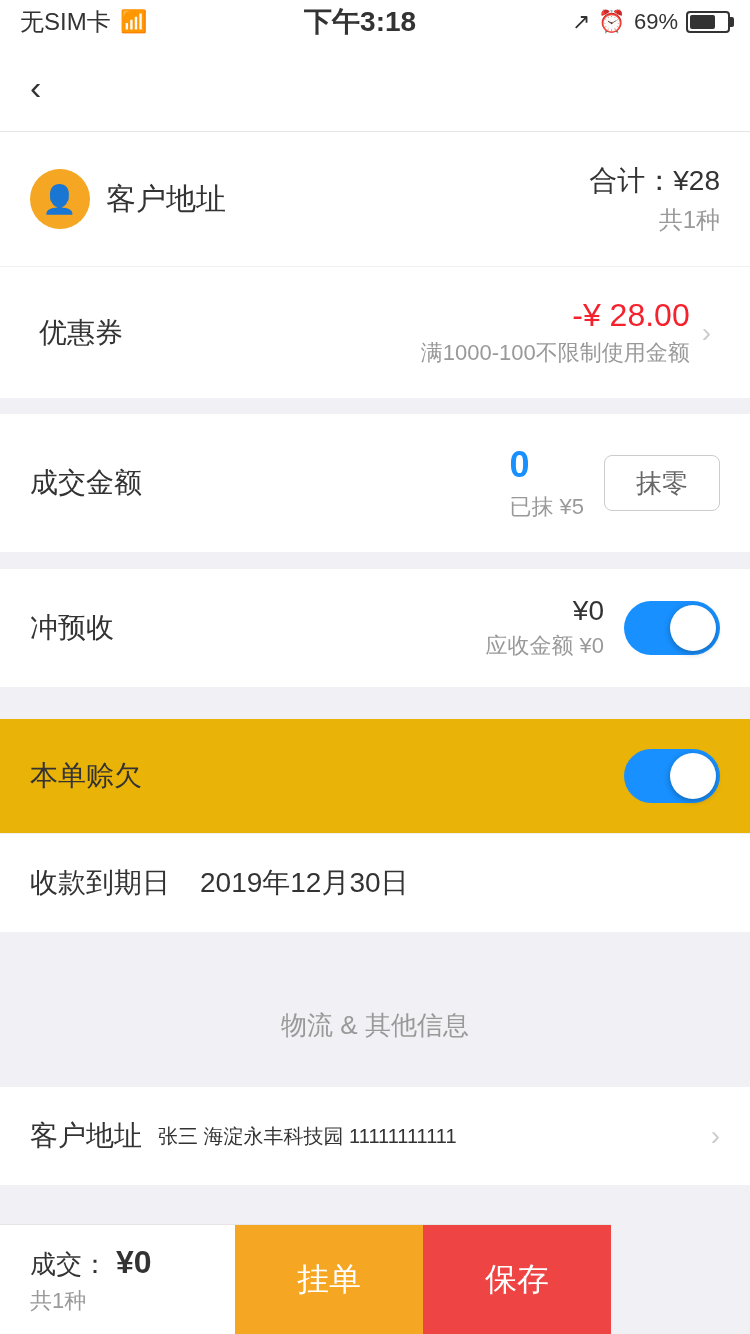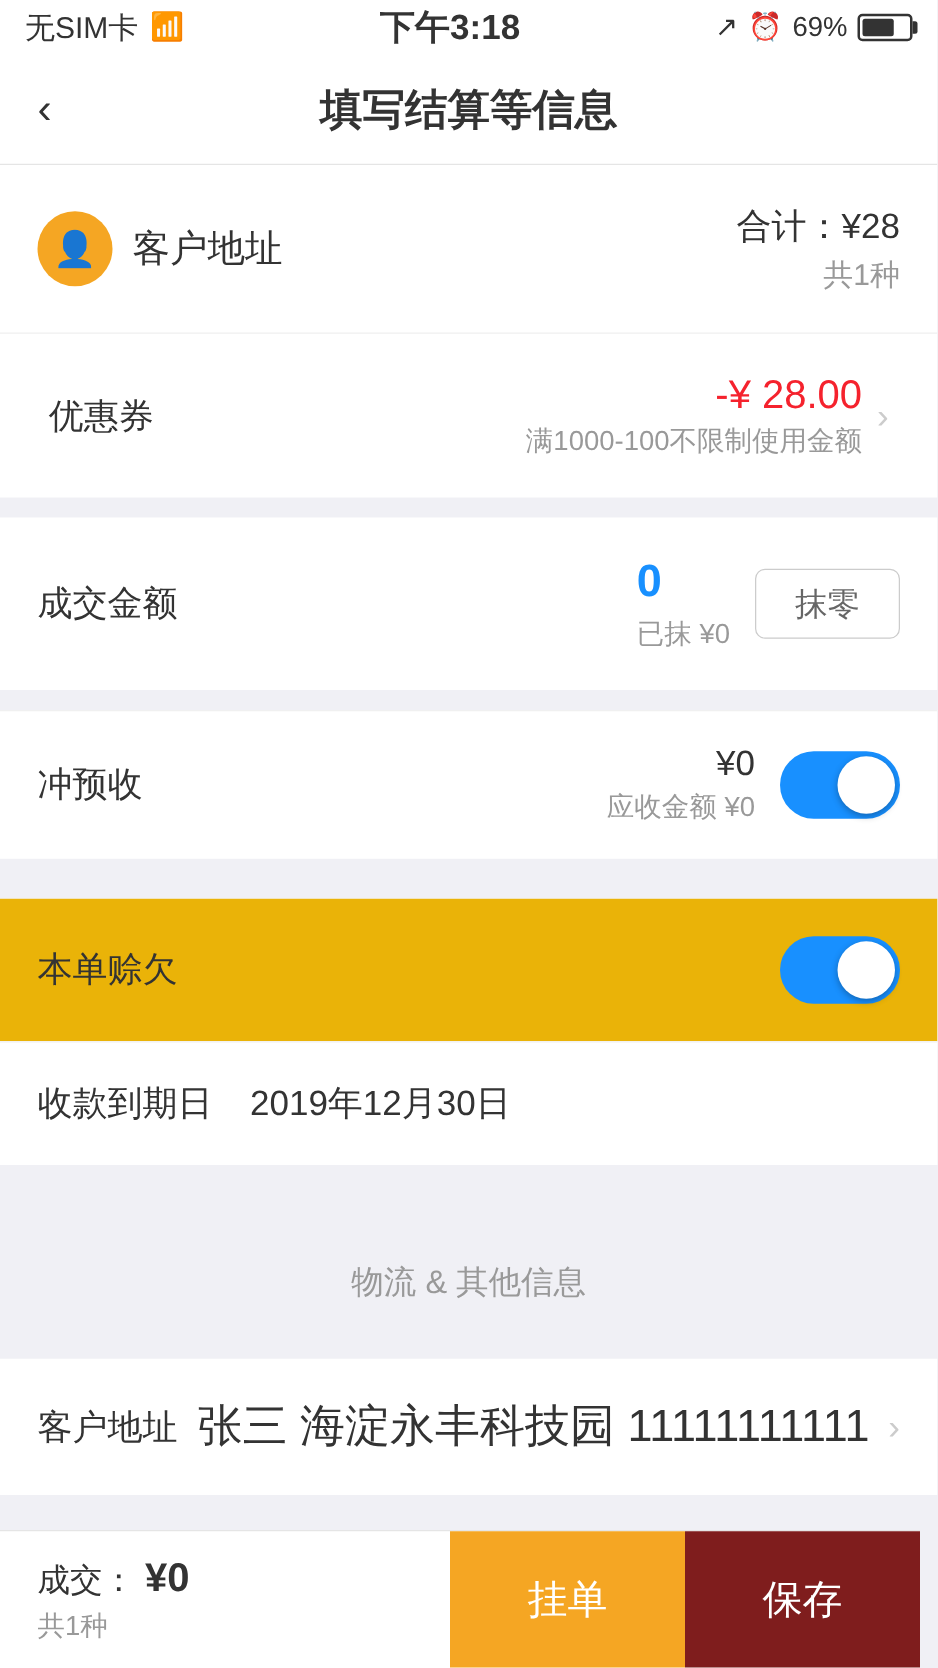--- a/index.html
+++ b/index.html
@@ -295,30 +295,30 @@
       align-items: center;
       justify-content: space-between;
     }
     .address-label {
       font-size: 28px;
       color: #333;
       flex-shrink: 0;
       margin-right: 16px;
     }
     .address-value {
-      font-size: 36px;
+      font-size: 20px;
       color: #333;
       flex: 1;
     }
 
     
     .bottom-bar {
       position: fixed;
       bottom: 0;
-      width: 736px;
+      width: 611px;
       height: 110px;
       background: #fff;
       display: flex;
       align-items: center;
       border-top: 1px solid #e5e5e5;
     }
     .bottom-deal-info {
       flex: 1;
       padding: 0 30px;
     }
@@ -333,21 +333,21 @@
       display: flex;
       align-items: center;
       justify-content: center;
       font-size: 32px;
       color: #fff;
       cursor: pointer;
     }
     .btn-save {
       width: 188px;
       height: 100%;
-      background: #7f1d1d;
+      background: #ef4444;
       display: flex;
       align-items: center;
       justify-content: center;
       font-size: 32px;
       color: #fff;
       cursor: pointer;
     }
   </style>
 </head>
 <body>
@@ -363,21 +363,20 @@
     <span>⏰</span>
     <span>69%</span>
     <div class="battery-icon">
       <div class="battery-fill"></div>
     </div>
   </div>
 </div>
 
 <div class="nav-bar">
   <div class="nav-back">‹</div>
-  <div class="nav-title">填写结算等信息</div>
 </div>
 
 <div class="content">
 
   <div class="section-white">
     <div class="customer-row">
       <div class="customer-left">
         <div class="customer-avatar">
           <span>👤</span>
         </div>
@@ -400,21 +399,21 @@
       </div>
     </div>
   </div>
 
   <div class="deal-section section-white">
     <div class="deal-row">
       <span class="row-label">成交金额</span>
       <div class="deal-right">
         <div>
           <div class="deal-value">0</div>
-          <div class="deal-sub">已抹  ¥0</div>
+          <div class="deal-sub">已抹  ¥5</div>
         </div>
         <div class="btn-round-zero">抹零</div>
       </div>
     </div>
   </div>
 
   <div class="section-white">
     <div class="prepaid-row">
       <span class="row-label">冲预收</span>
       <div class="prepaid-right">

